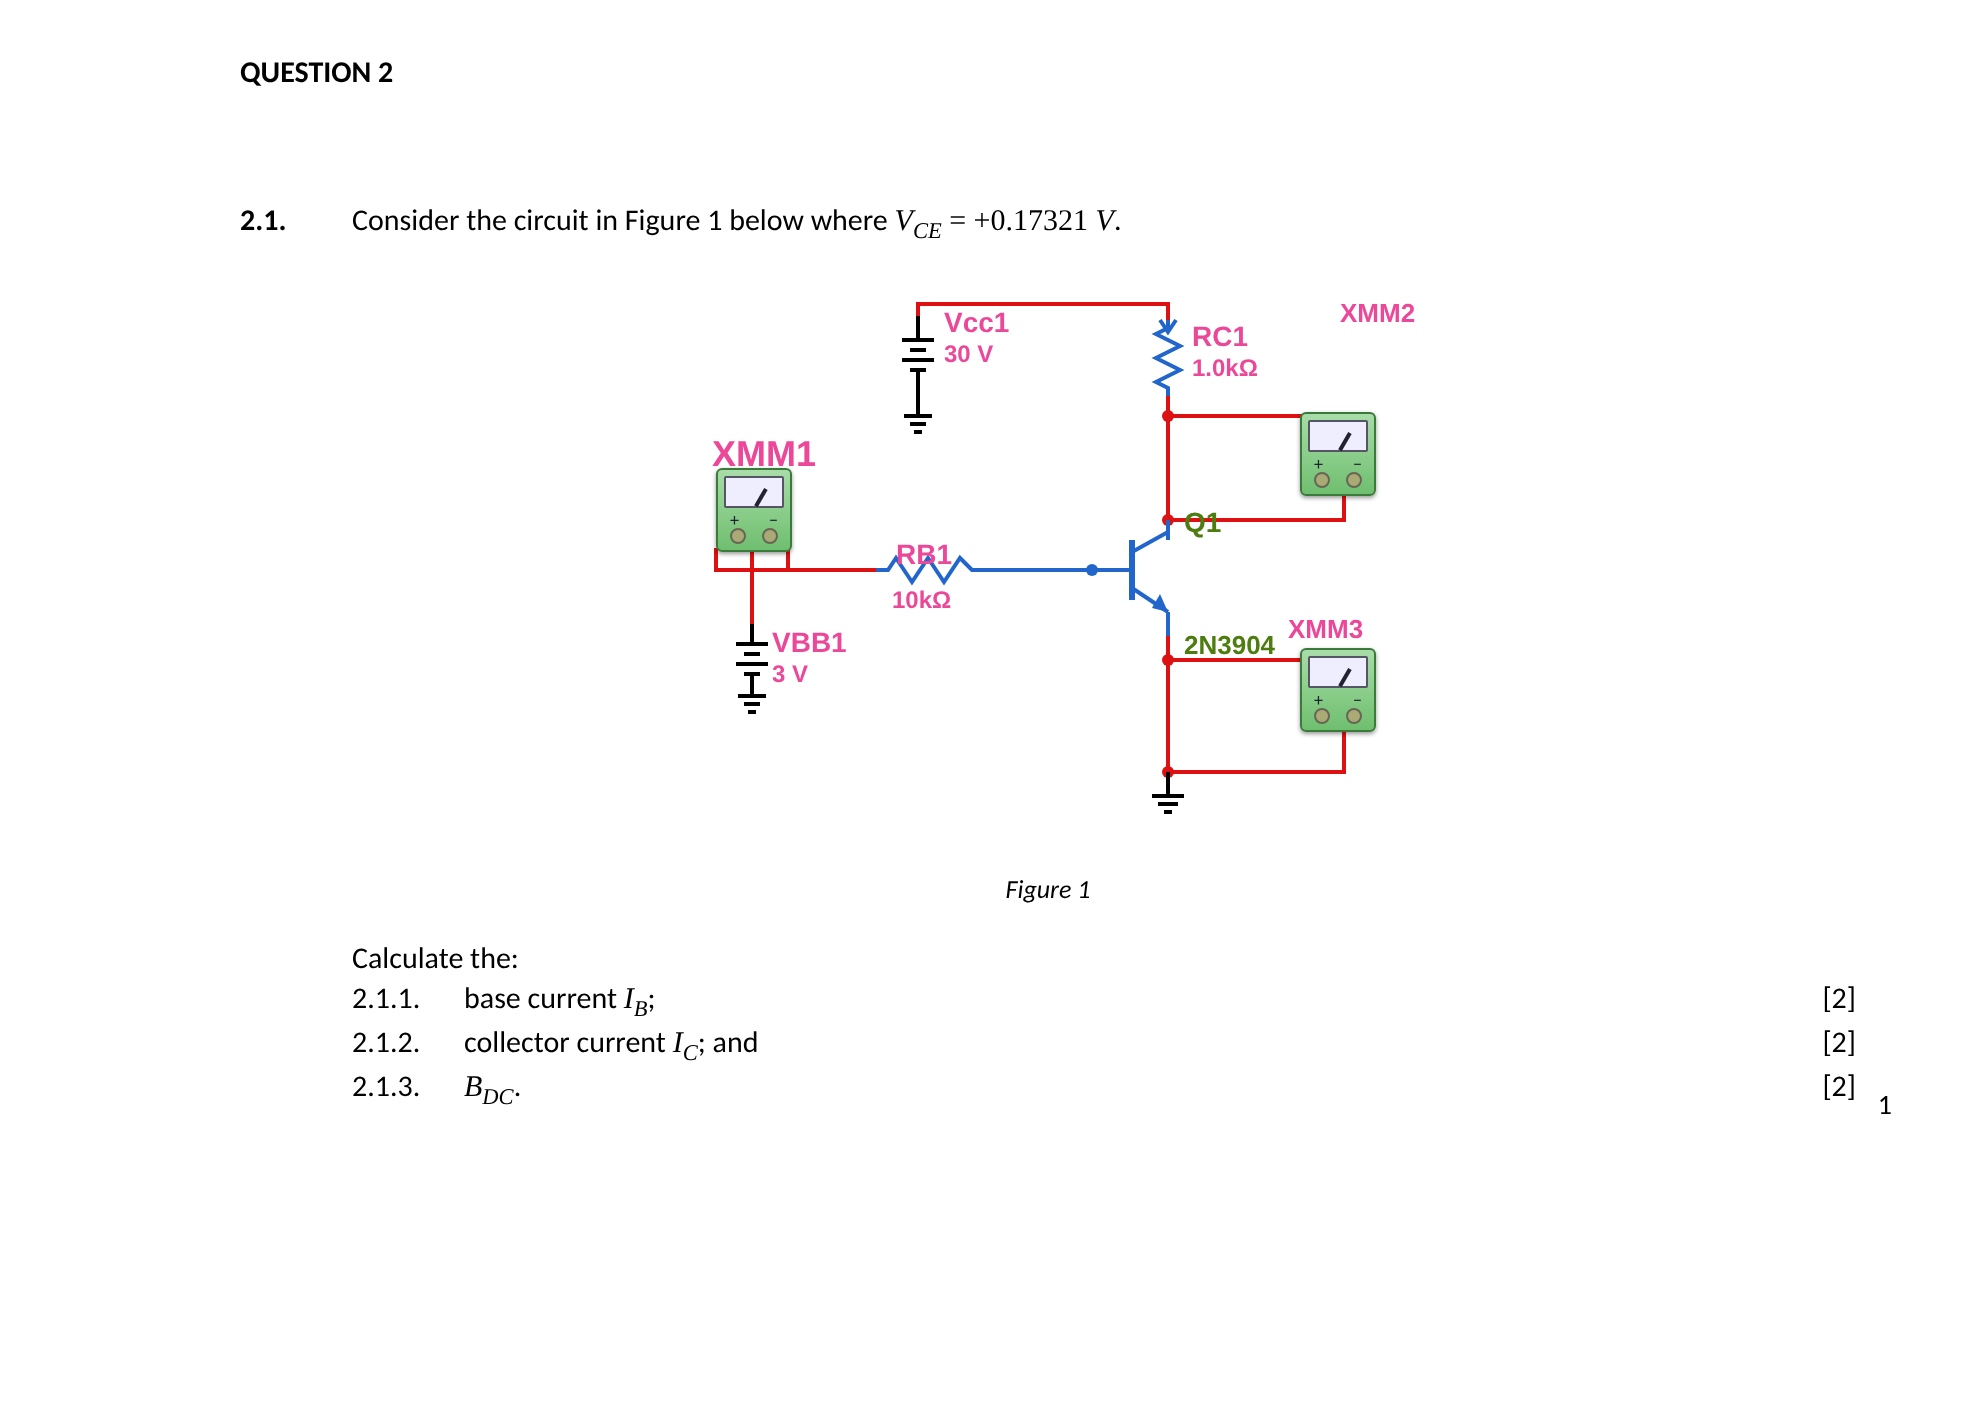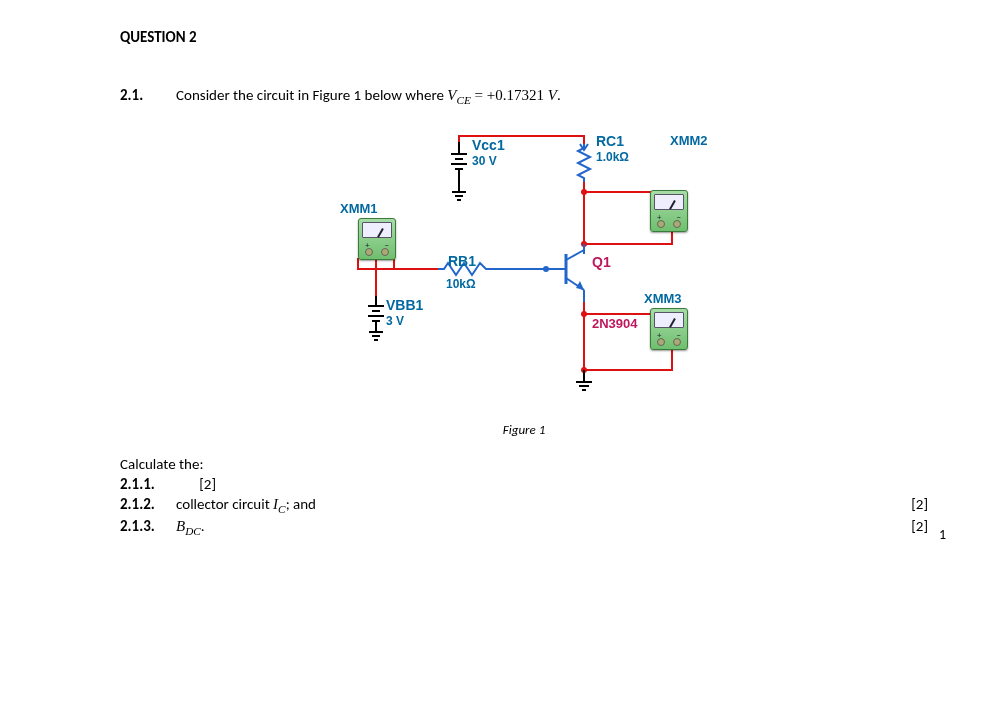--- a/index.html
+++ b/index.html
@@ -6,33 +6,33 @@
     font-family: Calibri, Arial, sans-serif;
     font-size: 15px;
     color: #000;
     background: #fff;
     margin: 0;
     padding: 28px 0 20px 0;
     width: 988px;
     position: relative;
   }
   .page-content { margin-left: 120px; margin-right: 60px; }
-  .question-title { font-weight: bold; font-size: 15px; }
+  .question-title { font-weight: bold; font-size: 15px; margin-bottom: 16px; }
   .subq-row { display: flex; align-items: baseline; margin-bottom: 0; }
   .subq-num { font-weight: bold; width: 56px; flex: none; margin-top: 40px; }
   .subq-body { flex: 1; }
   .math { font-family: 'Cambria Math', 'Times New Roman', serif; font-style: italic; }
   .math-sub { font-size: 0.75em; vertical-align: sub; font-style: italic; }
   .math-roman { font-style: normal; }
   .figure-wrap { display: flex; justify-content: center; margin: 20px 0 6px 0; }
   .figure-caption { text-align: center; font-style: italic; font-size: 13px; margin: 4px 0 18px 0; }
   .calc-head { margin-top: 4px; }
   .calc-items { margin-left: 0; }
   .calc-row { display: flex; align-items: baseline; margin: 2px 0; }
-  .ci-num { font-weight: bold; width: 56px; flex: none; }
+  .ci-num { font-weight: normal; width: 56px; flex: none; }
   .ci-body { flex: 1; }
   .ci-marks { width: 40px; text-align: right; flex: none; }
   .page-number { position: absolute; bottom: 16px; right: 42px; font-size: 14px; }
 
   
   .circuit { position: relative; width: 400px; height: 290px; }
   .wire-red { stroke: #d11; stroke-width: 2; fill: none; }
   .wire-blue { stroke: #2266cc; stroke-width: 2; fill: none; }
   .comp-black { stroke: #000; stroke-width: 2; fill: none; }
   .comp-blue { stroke: #2266cc; stroke-width: 2; fill: none; }
@@ -54,23 +54,23 @@
     background: #223; transform-origin: bottom center; transform: rotate(30deg);
   }
   .meter-term {
     position: absolute; bottom: 3px; width: 6px; height: 6px;
     background: #aa7; border: 1px solid #665; border-radius: 50%;
   }
   .meter-term.l { left: 6px; } .meter-term.r { right: 6px; }
   .meter-sign { position: absolute; bottom: 10px; font-size: 9px; color: #223; line-height: 1; }
   .meter-sign.pl { left: 6px; } .meter-sign.mi { right: 6px; }
 
-  .clabel { position: absolute; font-family: Arial, sans-serif; font-weight: bold; font-size: 14px; color: #0369a1; line-height: 1.1; white-space: nowrap; }
+  .clabel { position: absolute; font-family: Arial, sans-serif; font-weight: bold; font-size: 14px; color: #ec4899; line-height: 1.1; white-space: nowrap; }
   .clabel-sub { font-size: 12px; font-weight: bold; }
-  .clabel-blue { color: #be185d; margin-top: 17px; }
+  .clabel-blue { color: #4d7c0f; }
 </style>
 </head>
 <body>
 
 <div class="page-content">
 
   <div class="question-title">QUESTION 2</div>
 
   <div class="subq-row">
     <div class="subq-num">2.1.</div>
@@ -193,50 +193,53 @@
           </div>
         <div class="meter-sign pl">+</div>
           <div class="meter-sign mi">−</div>
         <div class="meter-term l"></div>
           <div class="meter-term r"></div>
       </div>
 
       <div class="clabel" style="left:148px; top:12px;">
         <span>Vcc1</span><br><span class="clabel-sub">30 V</span>
       </div>
-      <div class="clabel" style="left:272px; top:8px;">
+      <div class="clabel" style="left:272px; top:19px;">
         <span>RC1</span><br><span class="clabel-sub">1.0kΩ</span>
       </div>
       <div class="clabel" style="left:124px; top:128px;">RB1</div>
       <div class="clabel clabel-sub" style="left:122px; top:152px;">10kΩ</div>
       <div class="clabel" style="left:62px; top:172px;">
         <span>VBB1</span><br><span class="clabel-sub">3 V</span>
       </div>
       <div class="clabel clabel-blue" style="left:268px; top:112px;">Q1</div>
       <div class="clabel clabel-blue" style="left:268px; top:174px; font-size:13px;">2N3904</div>
 
-      <div class="clabel" style="left:16px; top:76px; font-size:13px;">XMM1</div>
+      <div class="clabel" style="left:32px; top:76px; font-size:18px;">XMM1</div>
       <div class="clabel" style="left:326px; top:8px; font-size:13px;margin-left:20px;">XMM2</div>
       <div class="clabel" style="left:320px; top:166px; font-size:13px;">XMM3</div>
     </div>
   </div>
 
   <div class="figure-caption">Figure 1</div>
 
-  <div style="">
+  <div style="margin-left:56px;">
     <div class="calc-head">Calculate the:</div>
     <div class="calc-items">
       <div class="calc-row">
         <div class="ci-num">2.1.1.</div>
+        <div class="ci-body">
+          <span>base current </span><span class="math">I</span><span class="math math-sub">B</span><span>;</span>
+        </div>
         <div class="ci-marks">[2]</div>
       </div>
       <div class="calc-row">
         <div class="ci-num">2.1.2.</div>
         <div class="ci-body">
-          <span>collector circuit </span><span class="math">I</span><span class="math math-sub">C</span><span>; and</span>
+          <span>collector current </span><span class="math">I</span><span class="math math-sub">C</span><span>; and</span>
         </div>
         <div class="ci-marks">[2]</div>
       </div>
       <div class="calc-row">
         <div class="ci-num">2.1.3.</div>
         <div class="ci-body">
           <span></span><span class="math">B</span><span class="math math-sub">DC</span><span>.</span>
         </div>
         <div class="ci-marks">[2]</div>
       </div>

